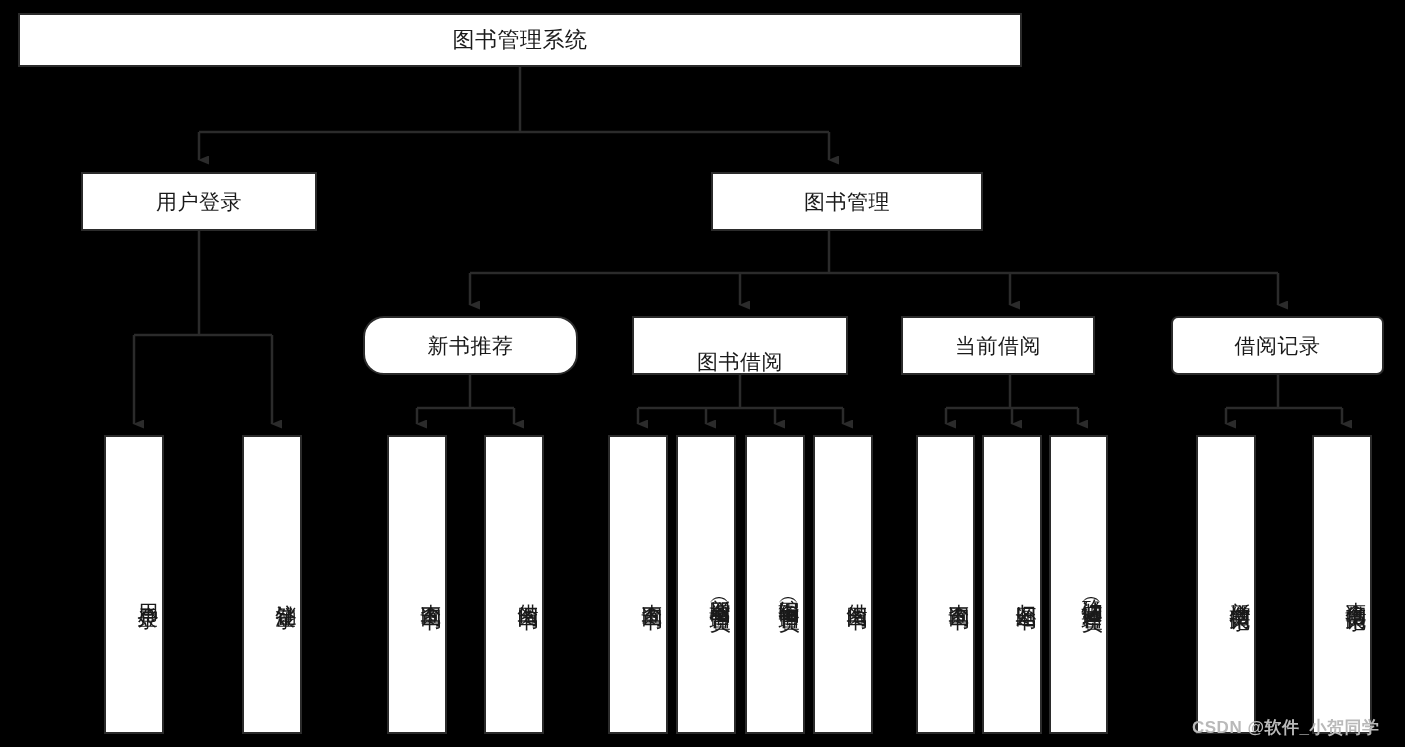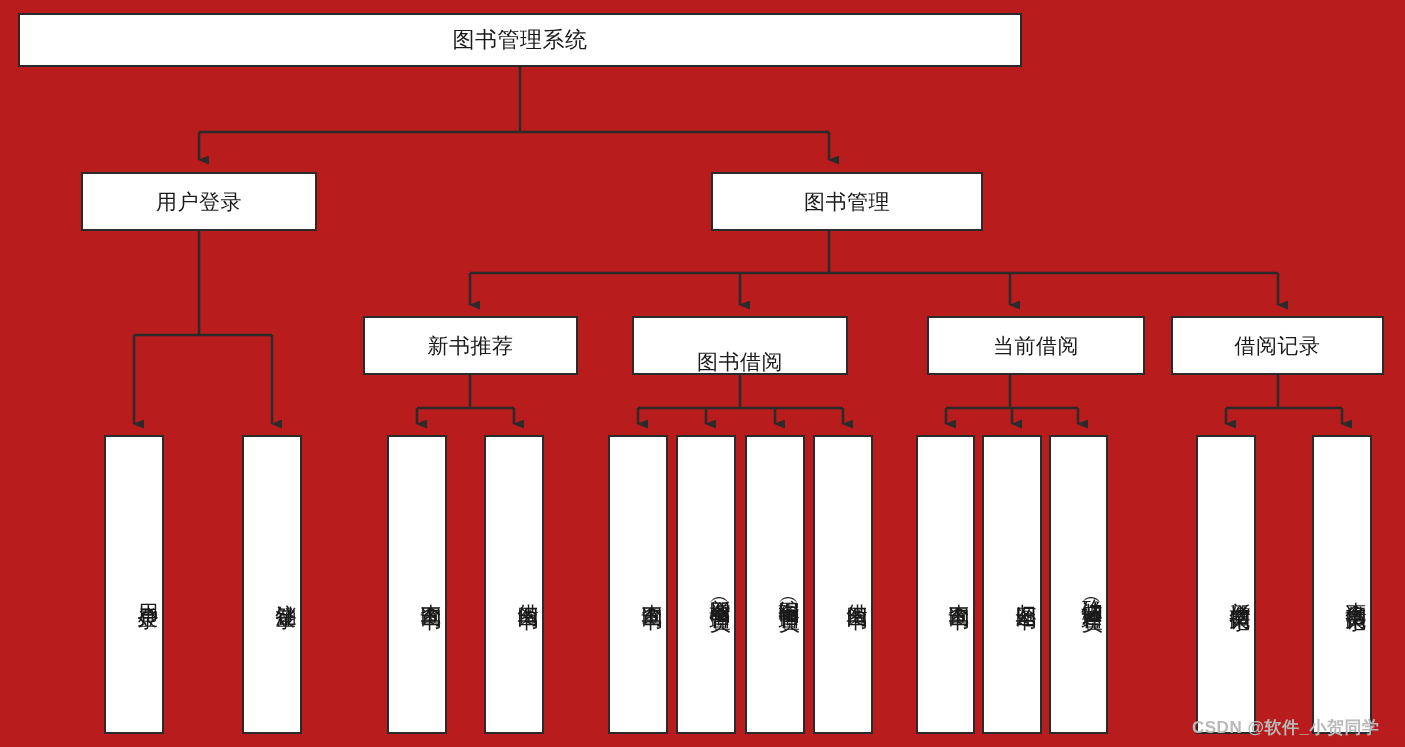--- a/index.html
+++ b/index.html
@@ -7,21 +7,21 @@
     padding: 0;
     background: #ffffff;
   }
   body {
     font-family: "Liberation Sans", "DejaVu Sans", sans-serif;
   }
   #canvas {
     position: relative;
     width: 1405px;
     height: 747px;
-    background: #b91c1c;
+    background: #000000;
     overflow: hidden;
   }
   svg.edges {
     position: absolute;
     left: 0;
     top: 0;
     width: 1405px;
     height: 747px;
     pointer-events: none;
   }
@@ -126,30 +126,30 @@
     <span>图书管理系统</span>
   </div>
 
   <div class="node horiz" style="left:81px; top:172px; width:236px; height:59px;">
     <span>用户登录</span>
   </div>
   <div class="node horiz" style="left:711px; top:172px; width:272px; height:59px;">
     <span>图书管理</span>
   </div>
 
-  <div class="node horiz" style="left:363px; top:316px; width:215px; height:59px;">
+  <div class="node horiz" style="left:363px; top:316px; width:215px; height:59px;border-radius:21px;">
     <span>新书推荐</span>
   </div>
   <div class="node horiz" style="left:632px; top:316px; width:216px; height:59px;align-items:flex-end;">
     <span>图书借阅</span>
   </div>
-  <div class="node horiz" style="left:927px; top:316px; width:218px; height:59px;">
+  <div class="node horiz" style="left:901px; top:316px; width:194px; height:59px;">
     <span>当前借阅</span>
   </div>
-  <div class="node horiz" style="left:1171px; top:316px; width:213px; height:59px;">
+  <div class="node horiz" style="left:1171px; top:316px; width:213px; height:59px;border-radius:7px;">
     <span>借阅记录</span>
   </div>
 
   <div class="node leaf" style="left:104px; top:435px; width:60px; height:299px;">
     <span class="leaf-label">用户登录</span>
   </div>
   <div class="node leaf" style="left:242px; top:435px; width:60px; height:299px;">
     <span class="leaf-label">注销登录</span>
   </div>
 

